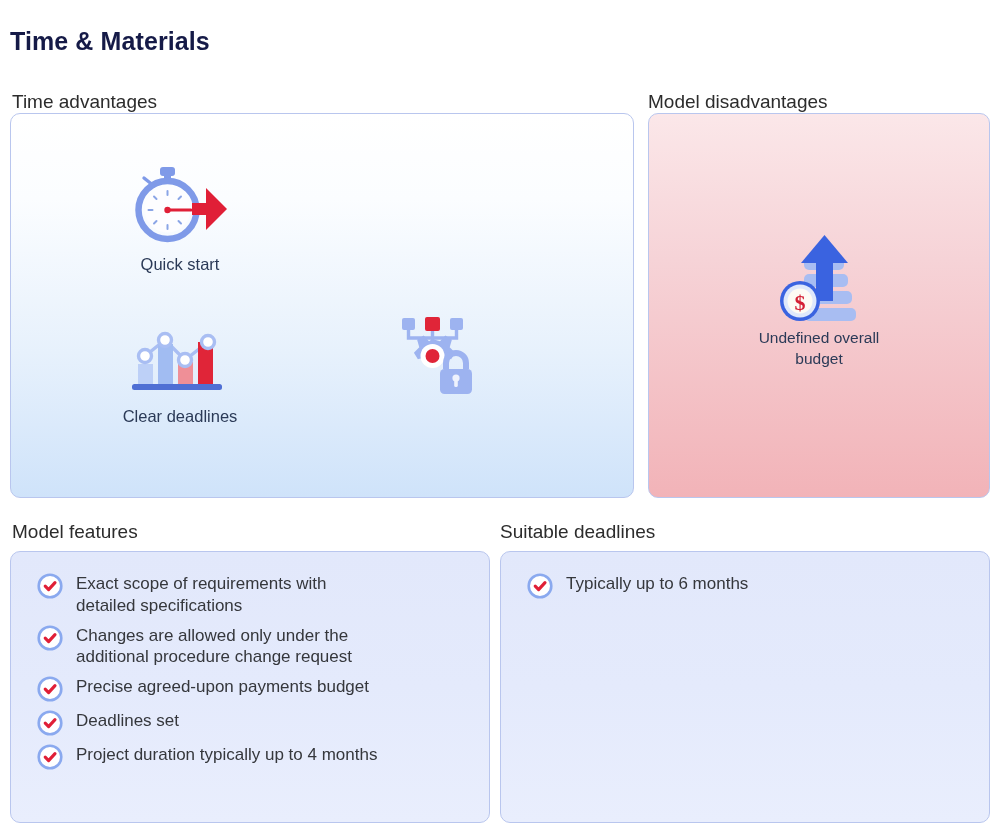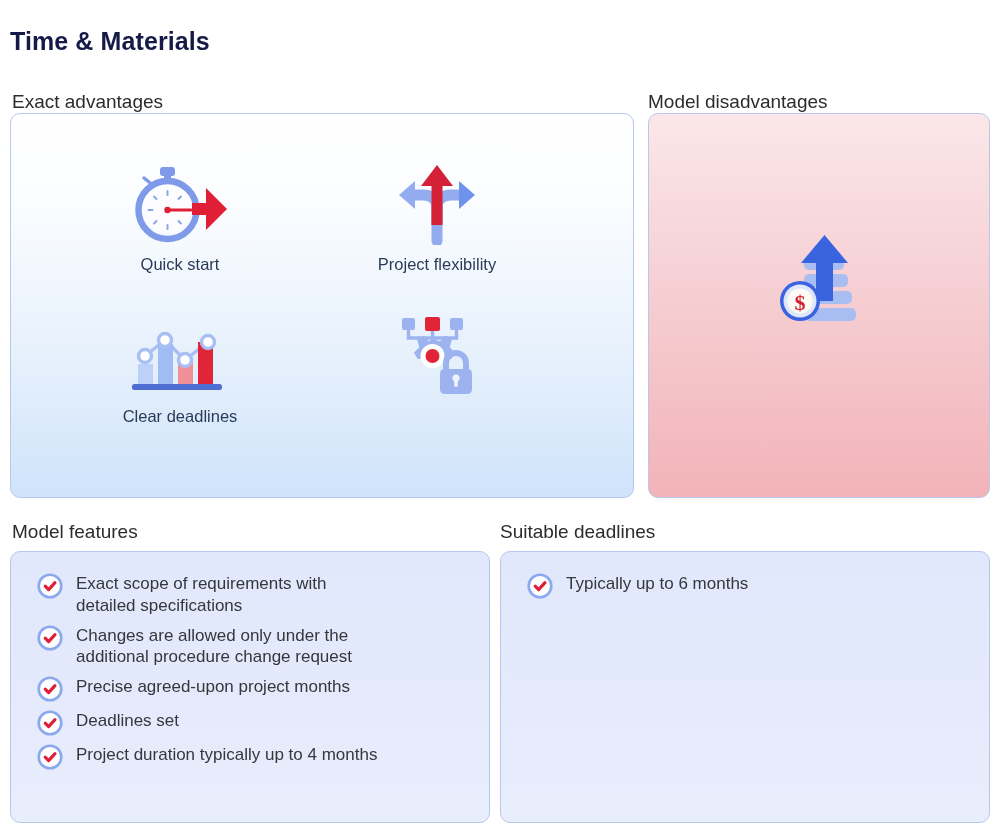--- a/index.html
+++ b/index.html
@@ -134,21 +134,21 @@
     padding-top: 1px;
   }
 </style>
 </head>
 <body>
 
 <div class="page">
 
   <div class="main-title">Time &amp; Materials</div>
 
-  <div class="sec-heading" id="h-adv">Exact advantages</div>
+  <div class="sec-heading" id="h-adv">Time advantages</div>
   <div class="sec-heading" id="h-dis">Model disadvantages</div>
   <div class="sec-heading" id="h-feat">Model features</div>
   <div class="sec-heading" id="h-suit">Suitable deadlines</div>
 
   <div class="panel" id="panel-adv"></div>
   <div class="panel" id="panel-dis"></div>
 
   <div class="panel" id="panel-feat">
     <div class="check-list" id="list-features">
         <div class="check-item">
@@ -168,21 +168,21 @@
             </svg></span>
           <span class="check-text">Changes are allowed only under the
 additional procedure change request</span>
         </div>
         <div class="check-item">
           <span class="check-mark"><svg width="26" height="26" viewBox="0 0 26 26">
               <circle cx="13" cy="13" r="11.3" fill="#ffffff" stroke="#8aa9ef" stroke-width="2.6"></circle>
               <circle cx="13" cy="13" r="8.3" fill="#ffffff"></circle>
               <path d="M8.2 13.2 L11.6 16.6 L18 9.6" fill="none" stroke="#e01f37" stroke-width="3.1" stroke-linecap="round" stroke-linejoin="round"></path>
             </svg></span>
-          <span class="check-text">Precise agreed-upon project months</span>
+          <span class="check-text">Precise agreed-upon payments budget</span>
         </div>
         <div class="check-item">
           <span class="check-mark"><svg width="26" height="26" viewBox="0 0 26 26">
               <circle cx="13" cy="13" r="11.3" fill="#ffffff" stroke="#8aa9ef" stroke-width="2.6"></circle>
               <circle cx="13" cy="13" r="8.3" fill="#ffffff"></circle>
               <path d="M8.2 13.2 L11.6 16.6 L18 9.6" fill="none" stroke="#e01f37" stroke-width="3.1" stroke-linecap="round" stroke-linejoin="round"></path>
             </svg></span>
           <span class="check-text">Deadlines set</span>
         </div>
         <div class="check-item">
@@ -228,33 +228,20 @@
           <line x1="26.5" y1="59" x2="24" y2="61.5"></line>
         </g>
         <line x1="37.5" y1="48" x2="61" y2="48" stroke="#e01f37" stroke-width="3.2" stroke-linecap="round"></line>
         <circle cx="37.5" cy="48" r="3.2" fill="#e01f37"></circle>
         <path d="M62 33 L62 41 L76 41 L76 26 L97 47 L76 68 L76 53 L62 53 L62 61 Z" fill="#e01f37"></path>
       </svg>
     </div>
     <div class="adv-label">Quick start</div>
   </div>
 
-  <div class="adv-cell" id="adv-1">
-    <div class="adv-icon">
-      <svg width="84" height="82" viewBox="0 0 84 82">
-        <path d="M42 78 L42 44 C42 36 36 32 28 32 L18 32" fill="none" stroke="#93abef" stroke-width="11" stroke-linecap="round"></path>
-        <path d="M42 60 L42 44 C42 36 48 32 56 32 L66 32" fill="none" stroke="#93abef" stroke-width="11" stroke-linecap="round"></path>
-        <path d="M20 18 L20 46 L4 32 Z" fill="#93abef"></path>
-        <path d="M64 18 L64 46 L80 32 Z" fill="#6f93ea"></path>
-        <rect x="36.5" y="22" width="11" height="40" fill="#d42138"></rect>
-        <path d="M42 2 L58 23 L26 23 Z" fill="#d42138"></path>
-      </svg>
-    </div>
-    <div class="adv-label">Project flexibility</div>
-  </div>
 
   <div class="adv-cell" id="adv-2">
     <div class="adv-icon">
       <svg width="100" height="80" viewBox="0 0 100 80">
         <polyline points="15,40 35,24 55,44 78,26" fill="none" stroke="#a9bef3" stroke-width="3.4"></polyline>
         <rect x="8" y="48" width="15" height="20" fill="#bdd0f7"></rect>
         <rect x="28" y="28" width="15" height="40" fill="#a1bcf2"></rect>
         <rect x="48" y="46" width="15" height="22" fill="#ef8f97"></rect>
         <rect x="68" y="26" width="15" height="42" fill="#e02538"></rect>
         <circle cx="15" cy="40" r="6.5" fill="#ffffff" stroke="#a9bef3" stroke-width="3.4"></circle>
@@ -297,15 +284,17 @@
         <rect x="28" y="58" width="48" height="13" rx="5" fill="#a8bdf2"></rect>
         <rect x="28" y="75" width="52" height="13" rx="5" fill="#a8bdf2"></rect>
         <rect x="40" y="22" width="17" height="46" fill="#3a63e0"></rect>
         <path d="M48.5 2 L72 30 L25 30 Z" fill="#3a63e0"></path>
         <circle cx="24" cy="68" r="20" fill="#3a63e0"></circle>
         <circle cx="24" cy="68" r="16.5" fill="#dfe8fb"></circle>
         <circle cx="24" cy="68" r="12.5" fill="#fdfbf4"></circle>
         <text x="24" y="76.5" font-family="'Liberation Serif', serif" font-size="22" font-weight="bold" fill="#d41f34" text-anchor="middle">$</text>
       </svg>
     </div>
+    <div class="adv-label">Undefined overall
+budget</div>
   </div>
 
 </div>
 
 </body></html>

